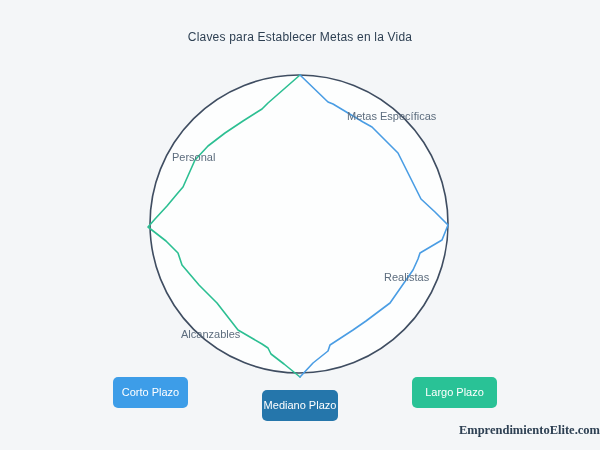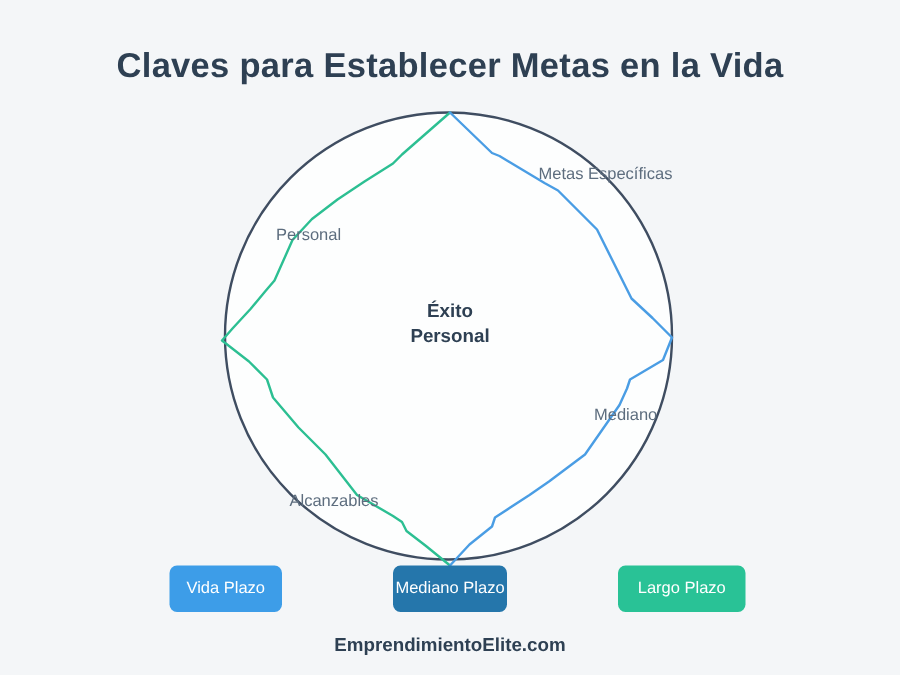--- a/index.html
+++ b/index.html
@@ -10,35 +10,34 @@
   }
   .stage {
     position: relative;
     width: 600px; height: 450px;
     background: #f4f6f8;
   }
   .page-title {
     position: absolute;
     top: 30px; left: 0; width: 600px;
     text-align: center;
-    font-size: 23px;
-    font-weight: bold;
+    font-size: 12px;
+    font-weight: normal;
     color: #2e4053;
     letter-spacing: 0.2px;
   }
   #diagram-svg {
     position: absolute;
     top: 0; left: 0;
   }
   .ring-label {
     position: absolute;
     font-size: 11px;
     color: #5d6d7e;
     white-space: nowrap;
-    margin-left: 12px;
   }
   .center-label {
     position: absolute;
     left: 300px; top: 199px;
     transform: translateX(-50%);
     text-align: center;
     font-size: 12.5px;
     font-weight: bold;
     color: #2e4053;
     line-height: 17px;
@@ -52,51 +51,50 @@
     border-radius: 5px;
     color: #ffffff;
     font-size: 11px;
     font-family: "Liberation Sans", "DejaVu Sans", sans-serif;
     cursor: pointer;
     padding: 0;
     text-align: center;
     line-height: 31px;
   }
   .btn-corto   { left: 113px; width: 75px; }
-  .btn-mediano { left: 262px; width: 76px; }
+  .btn-mediano { left: 262px; width: 76px; margin-top: 13px; }
   .btn-largo   { left: 412px; width: 85px; }
   .footer-text {
     position: absolute;
     top: 423px; left: 0; width: 600px;
-    text-align: center;
+    text-align: right;
     font-size: 12.5px;
     font-weight: bold;
     color: #2e4053;
+    font-family: Liberation Serif, serif;
   }
 </style>
 </head>
 <body>
 
 <div class="stage" style="background: rgb(244, 246, 248);">
 
   <div class="page-title">Claves para Establecer Metas en la Vida</div>
 
   <svg id="diagram-svg" width="600" height="450">
     <circle cx="299" cy="224" r="149" fill="#fdfefe" stroke="#3f4d61" stroke-width="1.6"></circle>
     <polyline fill="none" stroke-width="1.6" stroke-linejoin="round" stroke-linecap="round" points="300,75 268,103 262,109 243,121 225,133 208,146 195,160 183,187 177,194 167,206 155,219 148,227 166,241 178,253 182,265 199,285 217,303 238,330 262,344 268,348 271,354 284,364 300,377" stroke="#2cbf92"></polyline>
     <polyline fill="none" stroke-width="1.6" stroke-linejoin="round" stroke-linecap="round" points="300,75 328,102 333,104 363,122 372,127 398,153 418,193 421,199 435,212 448,225 442,240 420,253 418,259 413,270 390,303 366,321 353,330 330,345 328,351 313,363 300,377" stroke="#4a9de4"></polyline>
   </svg>
 
   <div class="ring-label" style="left: 347px; top: 110px;">Metas Específicas</div>
   <div class="ring-label" style="left: 172px; top: 151px;">Personal</div>
-  <div class="ring-label" style="left: 384px; top: 271px;">Mediano</div>
+  <div class="ring-label" style="left: 384px; top: 271px;">Realistas</div>
   <div class="ring-label" style="left: 181px; top: 328px;">Alcanzables</div>
 
-  <div class="center-label">Éxito
-Personal</div>
 
-  <button class="btn btn-corto" style="background: rgb(61, 157, 232); color: rgb(255, 255, 255);">Vida Plazo</button>
+  <button class="btn btn-corto" style="background: rgb(61, 157, 232); color: rgb(255, 255, 255);">Corto Plazo</button>
   <button class="btn btn-mediano" style="background: rgb(37, 118, 171); color: rgb(255, 255, 255);">Mediano Plazo</button>
   <button class="btn btn-largo" style="background: rgb(41, 194, 150); color: rgb(255, 255, 255);">Largo Plazo</button>
 
   <div class="footer-text">EmprendimientoElite.com</div>
 
 </div>
 
 </body></html>

